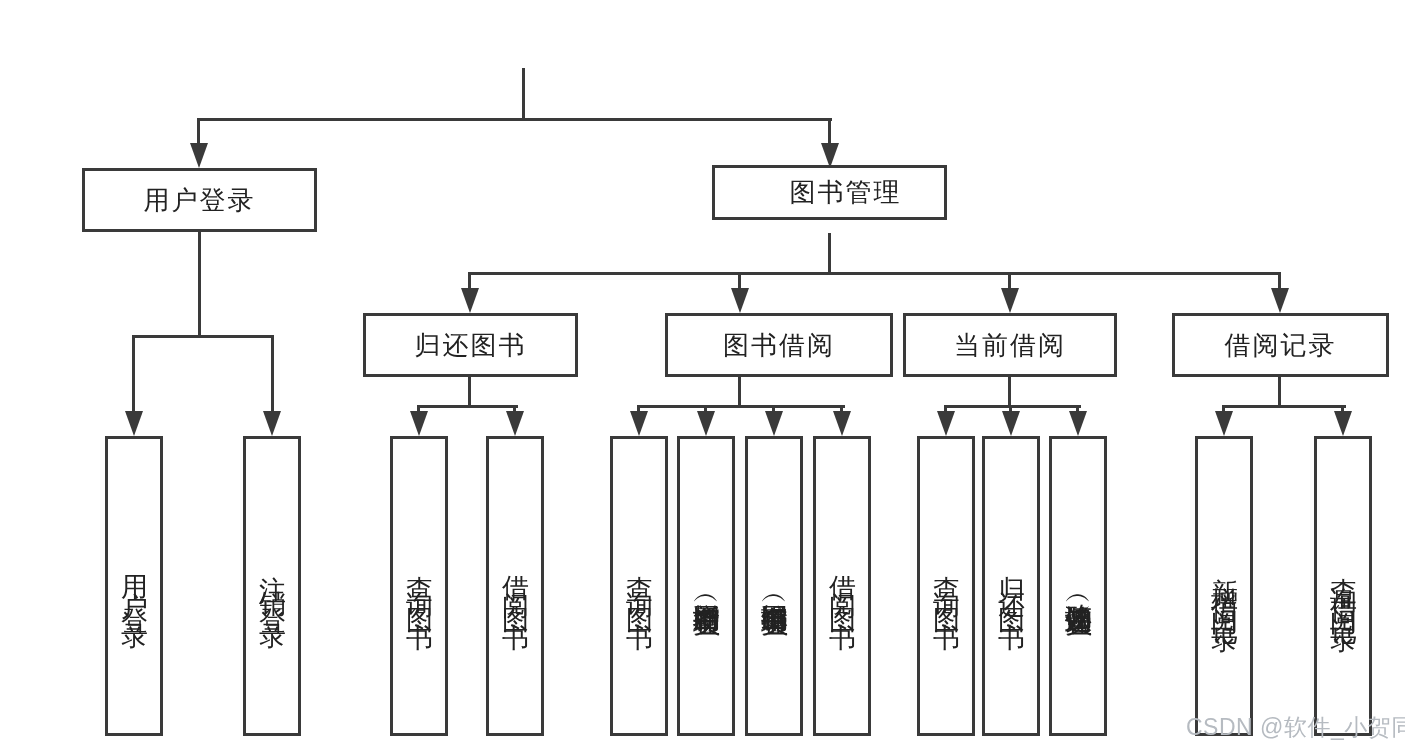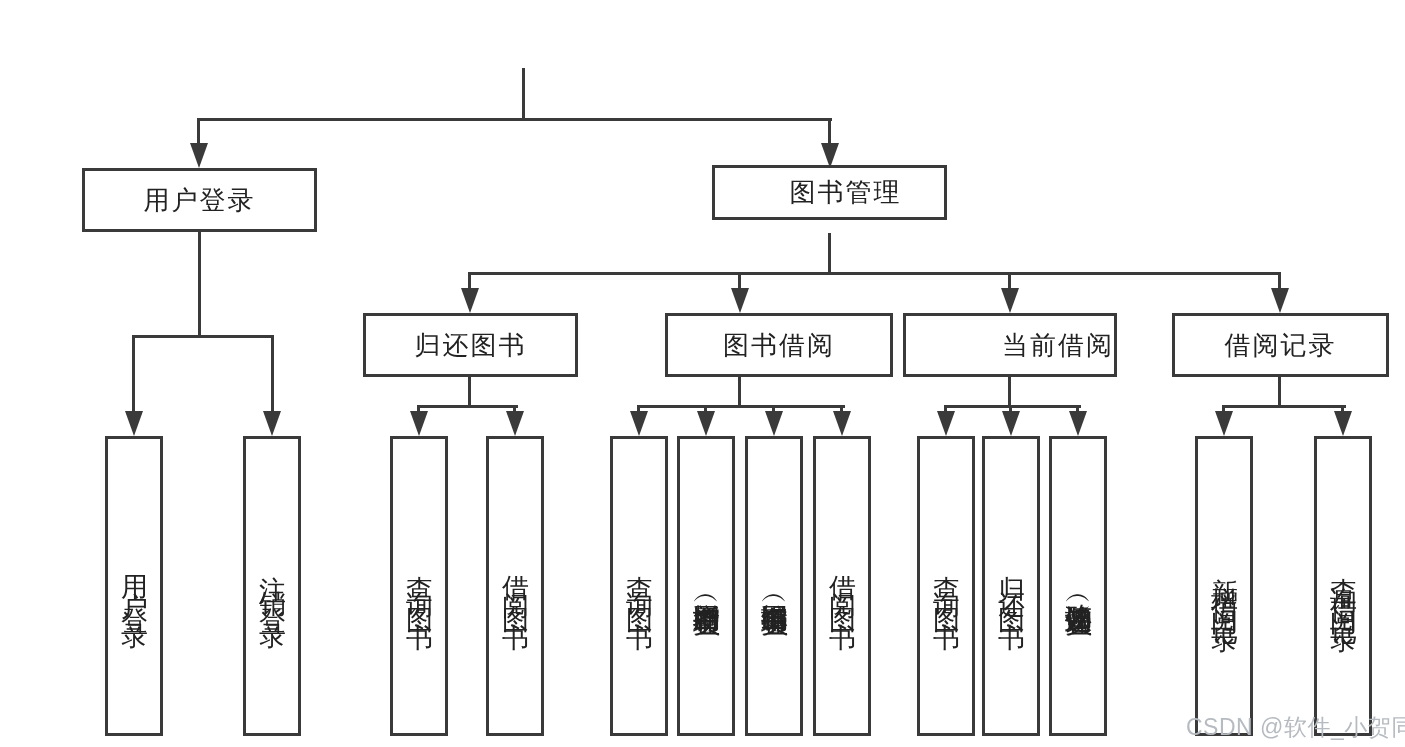--- a/index.html
+++ b/index.html
@@ -55,21 +55,21 @@
   <div class="node" style="left:712px;top:165px;width:235px;height:55px;padding-left:32px;">
     <span class="lbl">图书管理</span>
   </div>
 
   <div class="node" style="left:363px;top:313px;width:215px;height:64px;">
     <span class="lbl">归还图书</span>
   </div>
   <div class="node" style="left:633px;top:313px;width:228px;height:64px;margin-left:32px;">
     <span class="lbl">图书借阅</span>
   </div>
-  <div class="node" style="left:903px;top:313px;width:214px;height:64px;justify-content:flex-end;">
+  <div class="node" style="left:903px;top:313px;width:214px;height:64px;">
     <span class="lbl">当前借阅</span>
   </div>
   <div class="node" style="left:1172px;top:313px;width:217px;height:64px;">
     <span class="lbl">借阅记录</span>
   </div>
 
   <div class="vnode" style="left:105px;">
     <span class="vtext">用户登录</span>
   </div>
   <div class="vnode" style="left:243px;">

